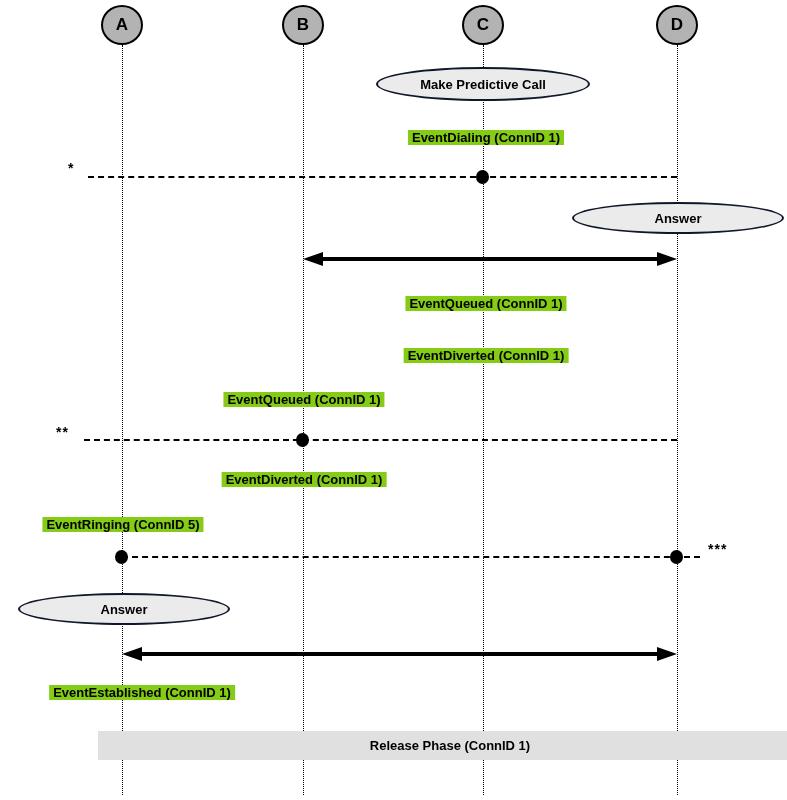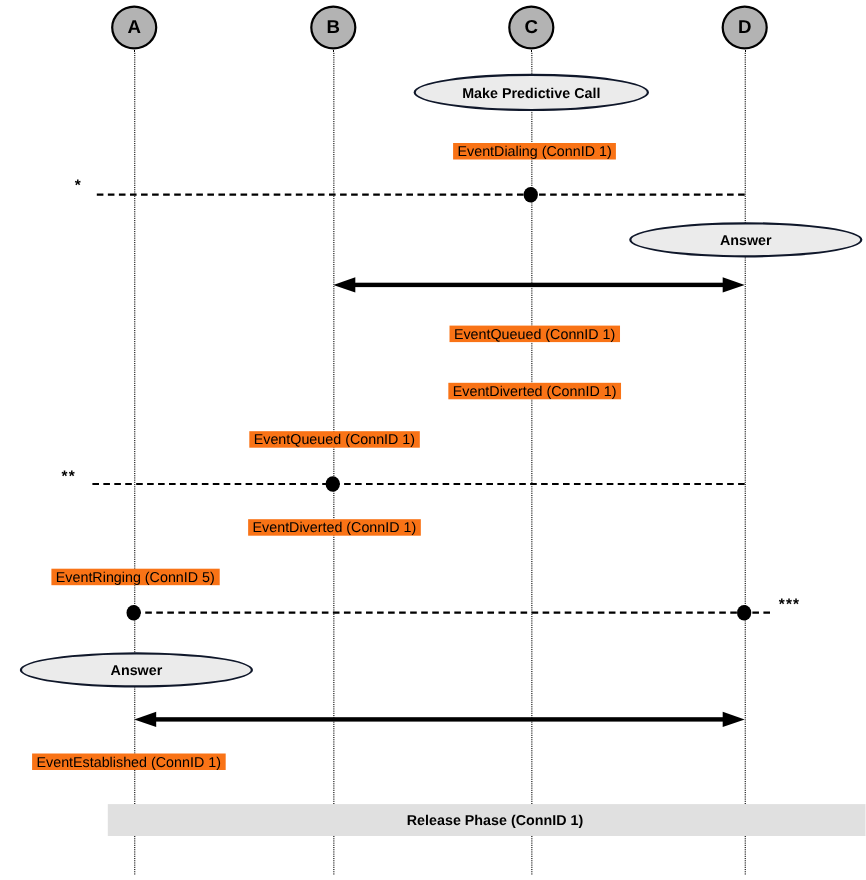--- a/index.html
+++ b/index.html
@@ -55,32 +55,32 @@
   }
   .oval.mpc      { left: 376px; top: 67px;  width: 214px; height: 34px; }
   .oval.answer-d { left: 572px; top: 202px; width: 212px; height: 32px; }
   .oval.answer-a { left: 18px;  top: 593px; width: 212px; height: 32px; }
 
   
   .evt {
     position: absolute;
     transform: translateX(-50%);
     white-space: nowrap;
-    background: #f97316;
+    background: #84cc16;
     padding: 0 4px;
-    font-weight: normal; font-size: 13px;
+    font-weight: bold; font-size: 13px;
     z-index: 2;
   }
   .evt.dialing     { left: 486px; top: 130px; }
   .evt.queued-c    { left: 486px; top: 296px; }
   .evt.diverted-c  { left: 486px; top: 348px; }
   .evt.queued-b    { left: 304px; top: 392px; }
   .evt.diverted-b  { left: 304px; top: 472px; }
   .evt.ringing     { left: 123px; top: 517px; }
-  .evt.established { left: 117px; top: 685px; }
+  .evt.established { left: 142px; top: 685px; }
 
   
   .dashline {
     position: absolute; height: 0;
     border-top: 2px dashed var(--line-color, #000);
     z-index: 1;
   }
   .dashline.l1 { left: 88px;  top: 176px; width: 589px; }
   .dashline.l2 { left: 84px;  top: 439px; width: 593px; }
   .dashline.l3 { left: 122px; top: 556px; width: 578px; }

